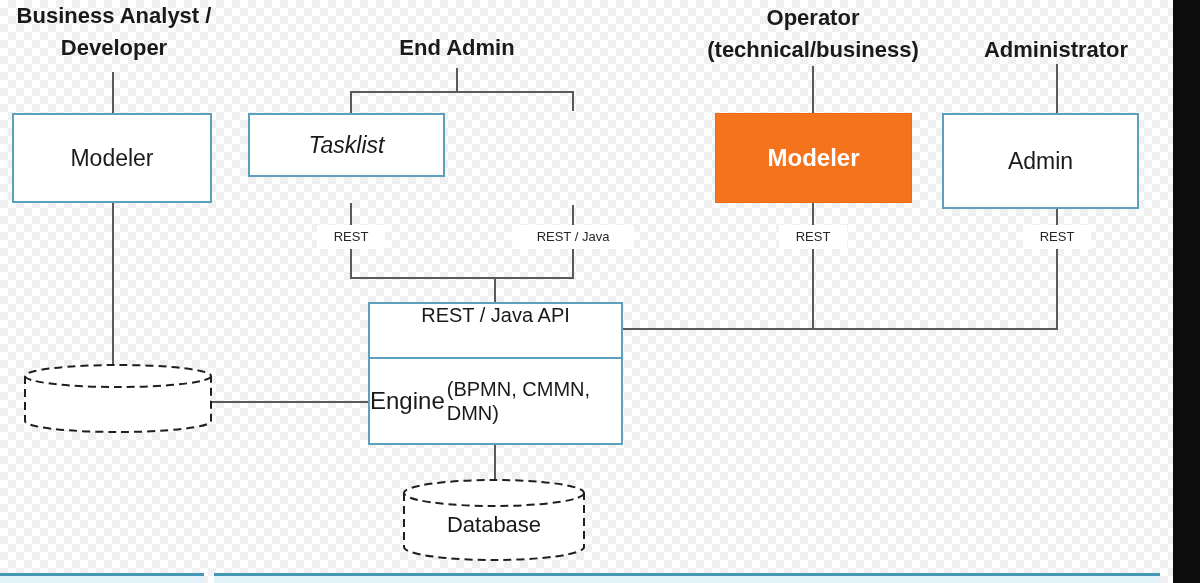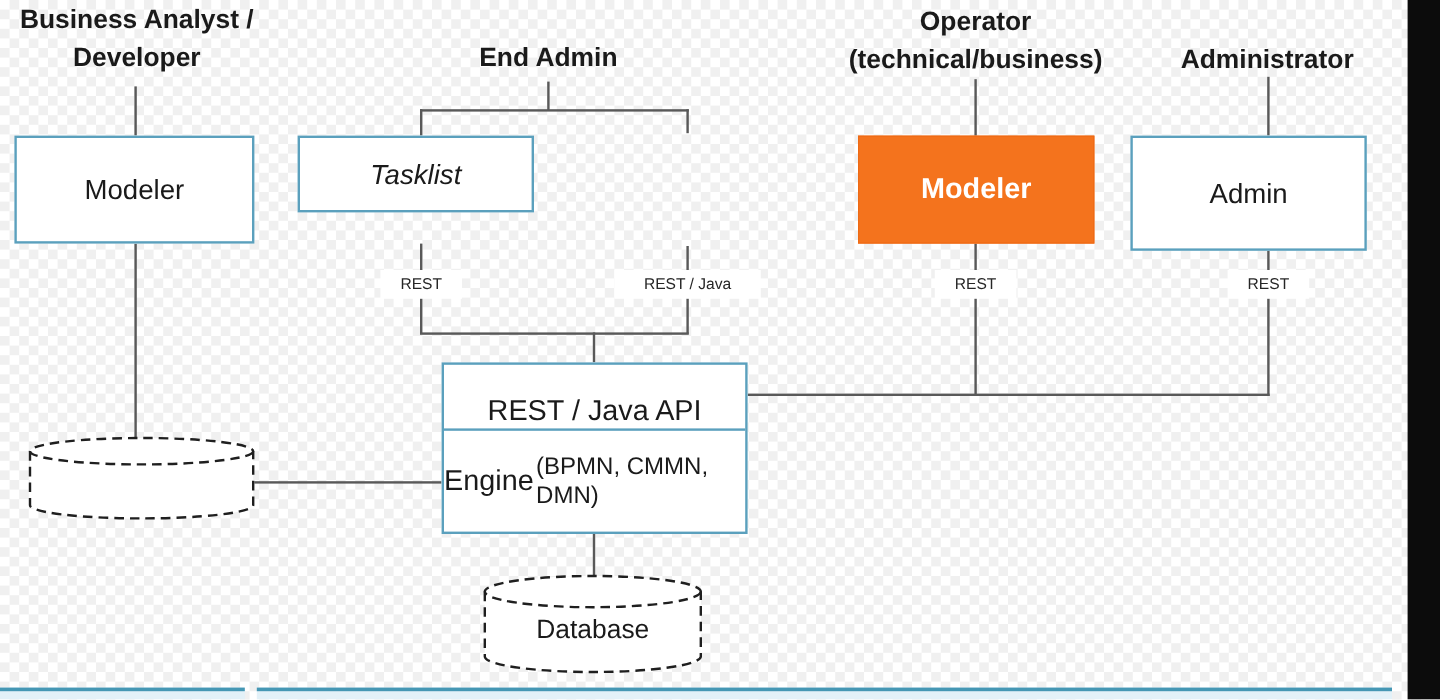--- a/index.html
+++ b/index.html
@@ -58,22 +58,22 @@
     height: 24px;
   }
   .api-stack {
     position: absolute;
     left: 368px; top: 302px; width: 255px;
     border: 2px solid #5ba0bd;
     background: #ffffff;
   }
   .api-top {
     height: 53px;
-    display: flex; align-items: flex-end; justify-content: center;
-    font-size: 24px;
+    display: flex; align-items: flex-start; justify-content: center;
+    font-size: 20px;
   }
   .api-bottom {
     height: 86px;
     border-top: 2px solid #5ba0bd;
     display: flex; flex-direction: row; align-items: center; justify-content: center;
     gap: 2px;
   }
   .engine-line1 { font-size: 24px; line-height: 28px; }
   .engine-line2 { font-size: 20px; line-height: 24px; }
   .cylinder { position: absolute; }

